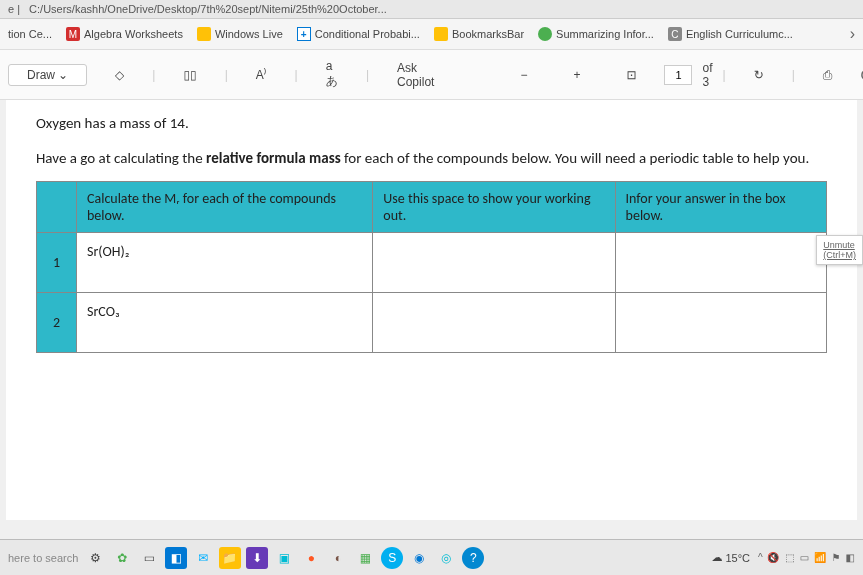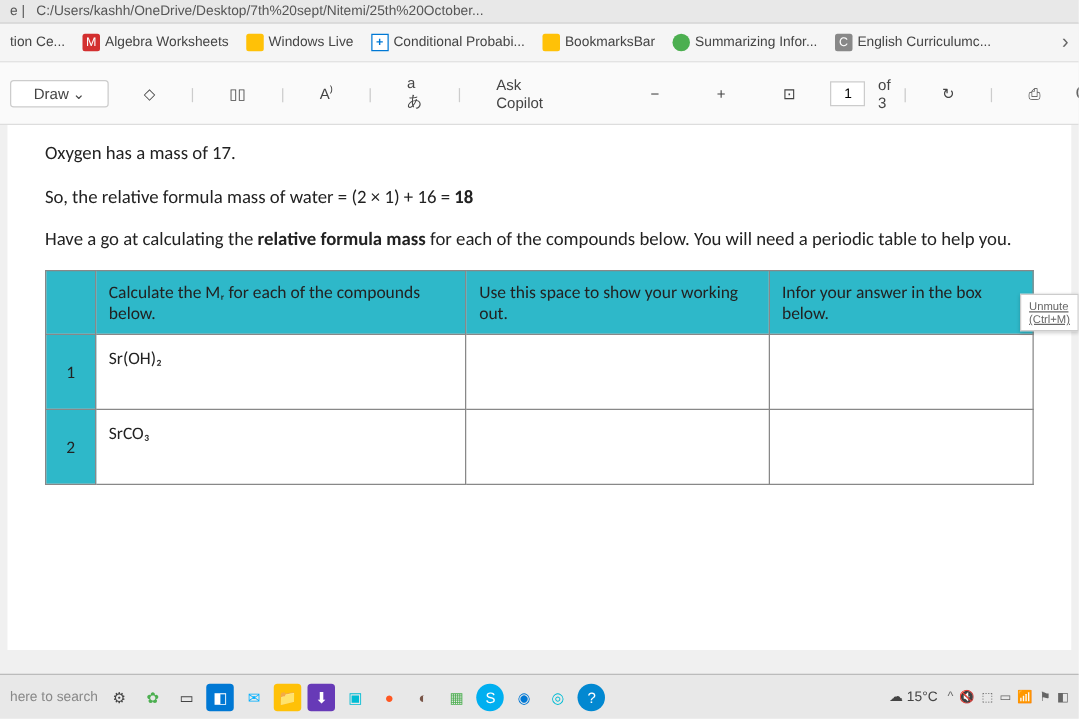--- a/index.html
+++ b/index.html
@@ -112,24 +112,21 @@
   <span class="tool-btn">⎙</span>
   <div class="tool-right">
     <span>Q</span>
     <span class="sep">|</span>
     <span>⊖</span>
     <span>🖫</span>
   </div>
 </div>
 
 <div class="doc">
-  <p class="para">Oxygen has a mass of 17.</p>
-  <p class="para">
-    <span>So, the relative formula mass of water = (2 × 1) + 16 = </span><b>18</b>
-  </p>
+  <p class="para">Oxygen has a mass of 14.</p>
   <p class="para">
     <span>Have a go at calculating the </span><b>relative formula mass</b><span> for each of the compounds below. You will need a periodic table to help you.</span>
   </p>
 
   <table class="wk-table">
     <thead>
       <tr>
         <th></th>
         <th>Calculate the Mᵣ for each of the compounds below.</th>
         <th>Use this space to show your working out.</th>

